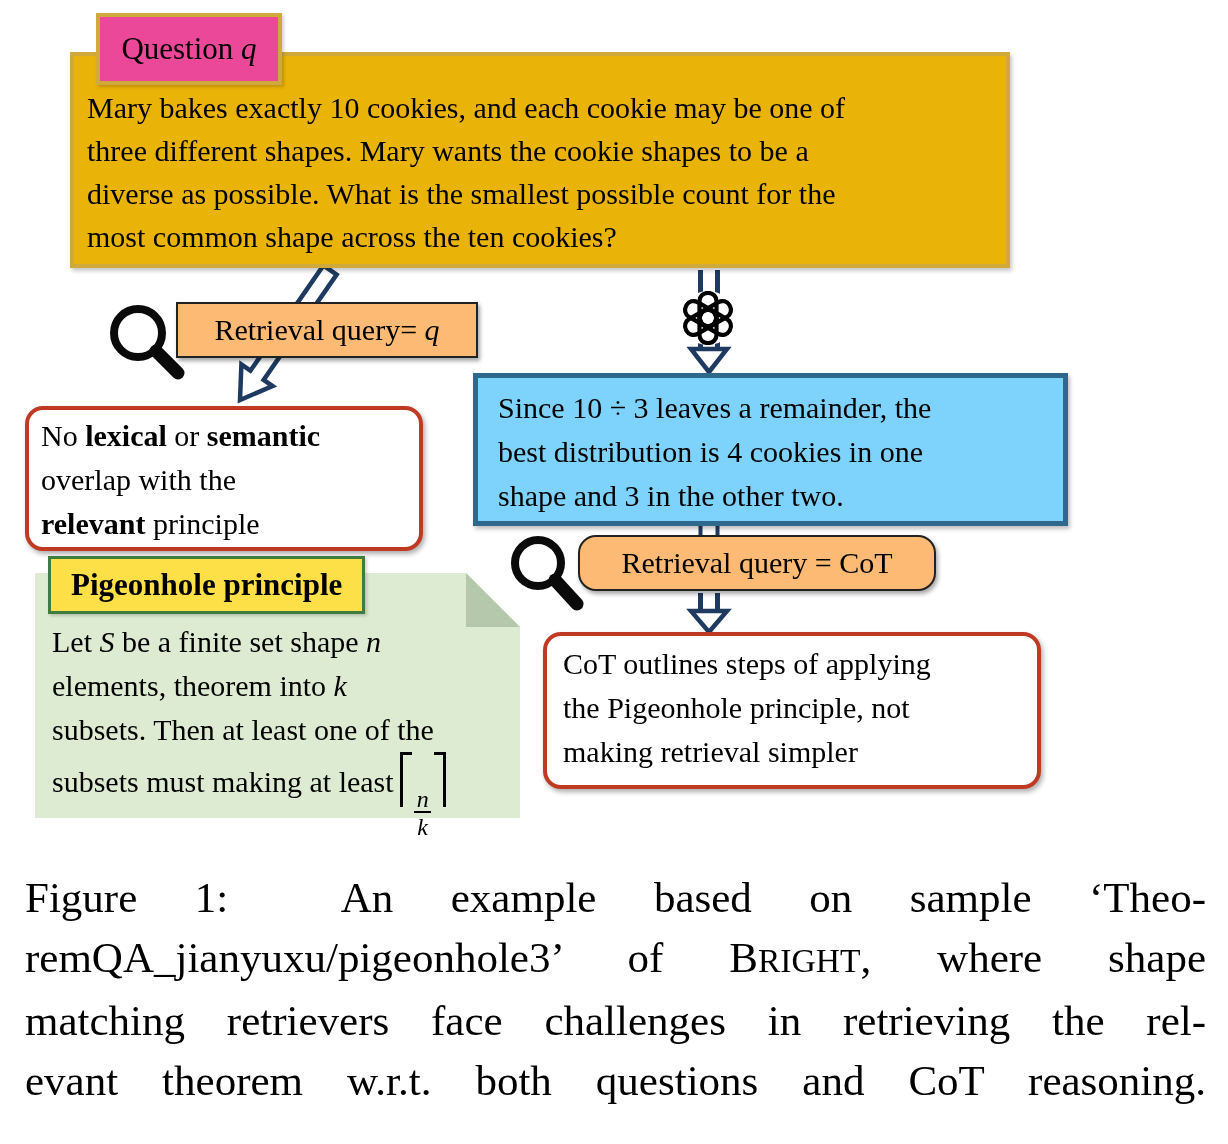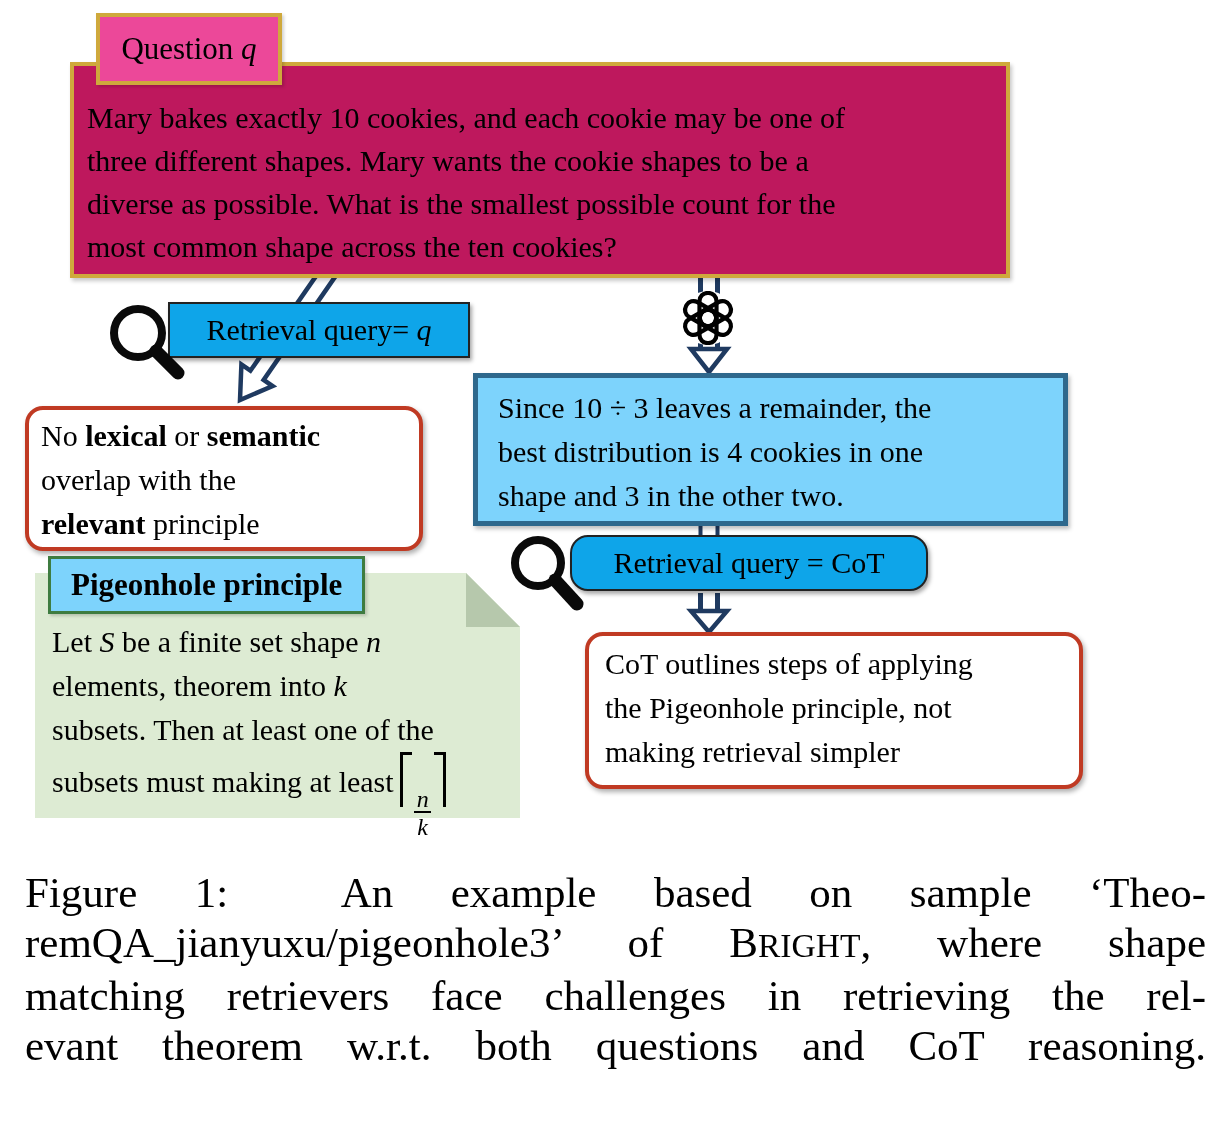--- a/index.html
+++ b/index.html
@@ -2,66 +2,66 @@
 <html style="--c-gold: #cfa93c; --c-navy: #1f3a60; --c-blue: #2e688c; --c-red: #c03a23; --c-green_border: #3e7c40; --c-green_fill: #ddebd3; --c-green_fold: #b6c8ac;"><head>
 <meta charset="utf-8">
 <style>
   html,body{margin:0;padding:0;background:#fff;}
   .canvas{position:relative;width:1228px;height:1144px;background:#fff;
           font-family:"Liberation Serif",serif;color:#000;overflow:hidden;}
   .abs{position:absolute;}
   svg.layer{position:absolute;left:0;top:0;z-index:1;}
 
   
-  .qbox{left:70px;top:62px;width:932px;height:208px;border:4px solid var(--c-gold,#cfa93c);
-        background:#be185d;z-index:2;box-shadow:2px 3px 4px rgba(0,0,0,.22);}
+  .qbox{left:70px;top:52px;width:932px;height:208px;border:4px solid var(--c-gold,#cfa93c);
+        background:#eab308;z-index:2;box-shadow:2px 3px 4px rgba(0,0,0,.22);}
   .qtext{padding:30px 10px 0 13px;font-size:30px;line-height:43px;}
   .qtab{left:96px;top:13px;width:178px;height:64px;border:4px solid var(--c-gold,#cfa93c);
         background:#ec4899;z-index:3;display:flex;align-items:center;justify-content:center;
         font-size:31px;box-shadow:2px 2px 3px rgba(0,0,0,.18);}
 
-  .labelbox{border:2px solid #222;background:#0ea5e9;z-index:3;display:flex;align-items:center;
-        justify-content:center;font-size:30px;box-shadow:2px 3px 4px rgba(0,0,0,.35);}
+  .labelbox{border:2px solid #222;background:#fdba74;z-index:3;display:flex;align-items:center;
+        justify-content:center;font-size:30px;box-shadow:2px 3px 4px rgba(0,0,0,.35);margin-left:8px;}
   .label-q{left:168px;top:302px;width:298px;height:52px;}
   .label-cot{left:570px;top:535px;width:354px;height:52px;border-radius:18px;}
 
   .redbox{border:4px solid var(--c-red,#c03a23);border-radius:18px;background:#fff;z-index:2;
         box-shadow:2px 3px 5px rgba(0,0,0,.32);font-size:30px;line-height:44px;}
   .red-left{left:25px;top:406px;width:370px;height:133px;padding:4px 8px 0 12px;}
-  .red-right{left:543px;top:632px;width:466px;height:143px;padding:6px 8px 0 16px;margin-left:42px;}
+  .red-right{left:543px;top:632px;width:466px;height:143px;padding:6px 8px 0 16px;}
 
   .bluebox{left:473px;top:373px;width:557px;height:135px;border:5px solid var(--c-blue,#2e688c);
         background:#7dd3fc;z-index:2;box-shadow:2px 3px 4px rgba(0,0,0,.25);
         font-size:30px;line-height:44px;padding:8px 8px 0 20px;}
 
   .note{left:35px;top:573px;width:485px;height:245px;background:var(--c-green_fill,#ddebd3);z-index:2;
         clip-path:polygon(0 0,calc(100% - 54px) 0,100% 54px,100% 100%,0 100%);
         filter:drop-shadow(3px 4px 3px rgba(0,0,0,.30));}
   .fold{left:466px;top:573px;width:54px;height:54px;background:var(--c-green_fold,#b6c8ac);
         clip-path:polygon(0 0,100% 100%,0 100%);z-index:3;}
-  .ptitle{left:48px;top:556px;border:3px solid var(--c-green_border,#3e7c40);background:#7dd3fc;z-index:3;
+  .ptitle{left:48px;top:556px;border:3px solid var(--c-green_border,#3e7c40);background:#fde047;z-index:3;
         font-size:31px;font-weight:bold;padding:8px 20px;box-shadow:2px 2px 3px rgba(0,0,0,.18);}
   .pbody{left:52px;top:620px;width:462px;font-size:30px;line-height:44px;z-index:3;}
 
   
   .icon{z-index:4;}
 
   
   .b{font-weight:bold;}
   .i{font-style:italic;}
   .sc{font-size:0.78em;}
   .lceil,.rceil{display:inline-block;width:9px;height:52px;vertical-align:-15px;}
   .lceil{border-left:3px solid #000;border-top:3px solid #000;margin-left:6px;}
   .rceil{border-right:3px solid #000;border-top:3px solid #000;}
   .frac{display:inline-flex;flex-direction:column;align-items:center;font-style:italic;
         font-size:24px;line-height:1.0;vertical-align:-15px;margin:0 2px;}
   .fden{border-top:2.5px solid #000;padding:2px 3px 0;}
   .fnum{padding:0 3px;}
 
-  .caption{left:25px;top:868px;width:1181px;font-size:43px;line-height:50px;
+  .caption{left:25px;top:868px;width:1181px;font-size:43px;line-height:60px;
         text-align:justify;text-align-last:justify;z-index:2;}
 </style>
 </head>
 <body>
 
 <div class="canvas">
 
   <svg class="layer" width="1228" height="860" viewBox="0 0 1228 860">
 
     <g>

